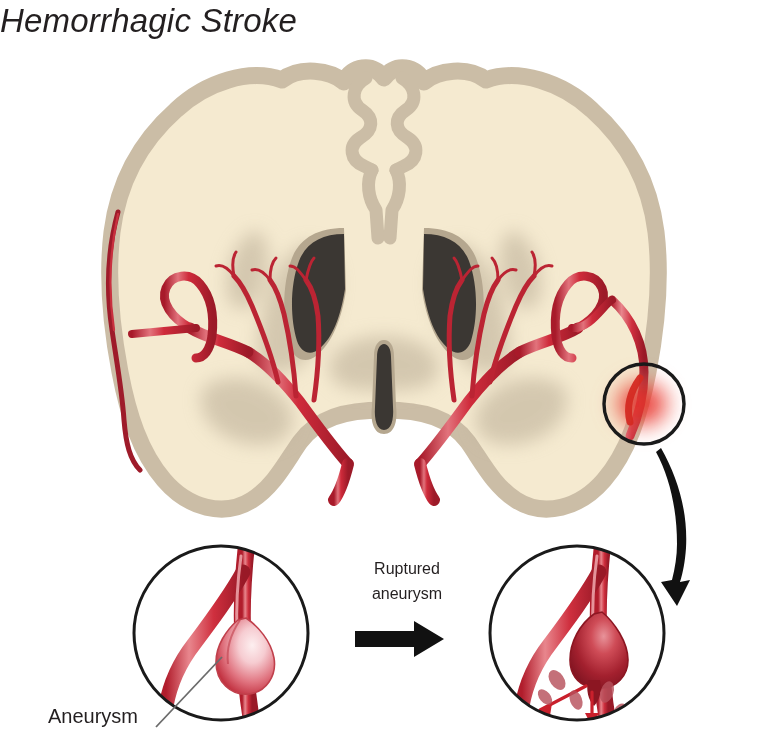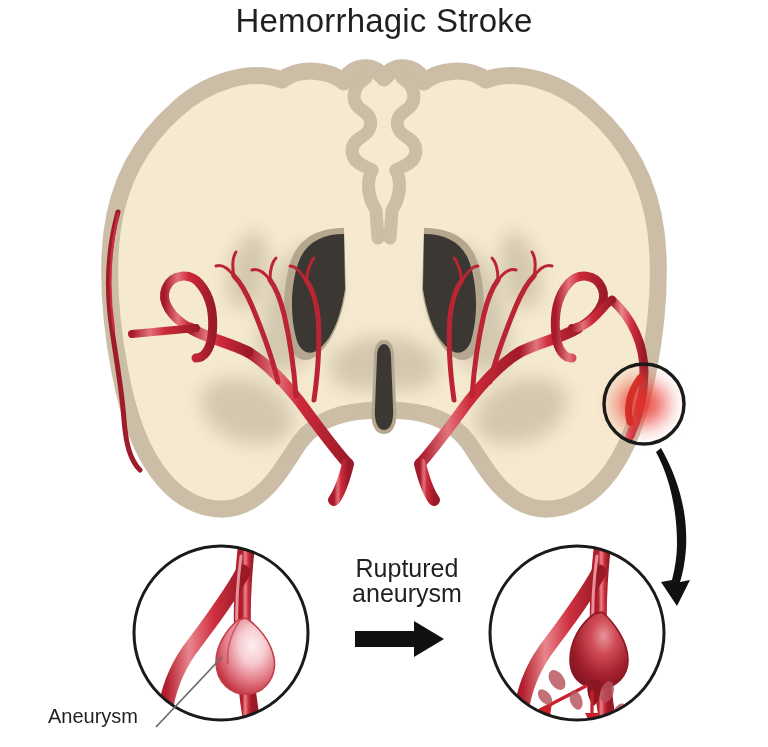--- a/index.html
+++ b/index.html
@@ -1,26 +1,26 @@
 <!DOCTYPE html>
 <html><head>
 <meta charset="utf-8">
 <style>
   html,body{margin:0;padding:0;background:#ffffff;}
   body{width:768px;height:747px;font-family:"Liberation Sans",sans-serif;overflow:hidden;}
   #stage{position:relative;width:768px;height:747px;background:#fff;}
   #figure{position:absolute;inset:0;}
   .title{
-    position:absolute;left:0;top:2px;width:768px;text-align:center;
+    position:absolute;left:0;top:2px;width:768px;text-align:left;
     font-family:"Liberation Sans",sans-serif;font-size:33px;color:#231f20;
-    letter-spacing:.2px;font-weight:400;
+    letter-spacing:.2px;font-weight:400;font-style:italic;
   }
   .lbl{
     position:absolute;font-family:"Liberation Sans",sans-serif;color:#231f20;
-    font-size:25px;line-height:25px;font-weight:400;
+    font-size:16px;line-height:25px;font-weight:400;
   }
   #lbl-ruptured{left:337px;top:556px;width:140px;text-align:center;}
   #lbl-aneurysm{left:48px;top:704px;width:150px;text-align:left;font-size:20px;}
 </style>
 </head>
 <body>
 
 <div id="stage">
 
   <div class="title" id="title-el">Hemorrhagic Stroke</div>

